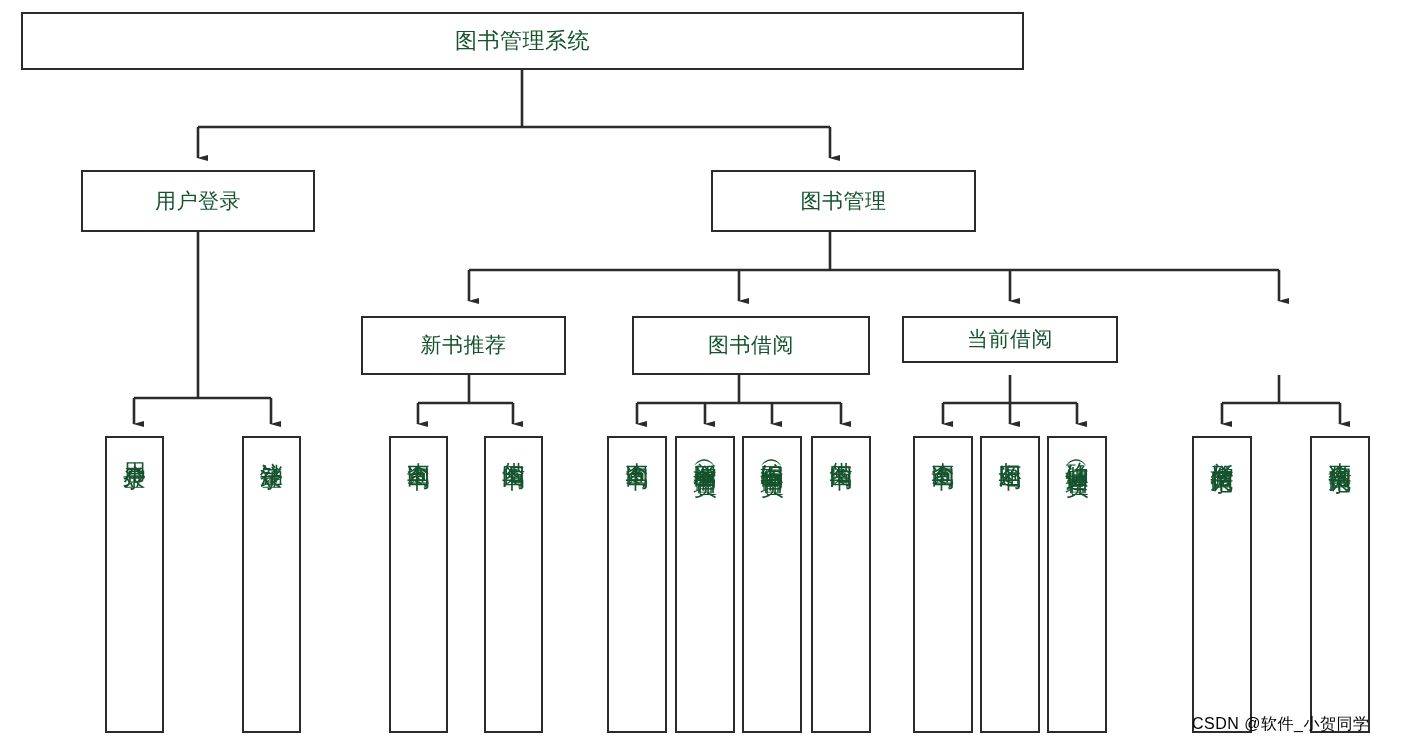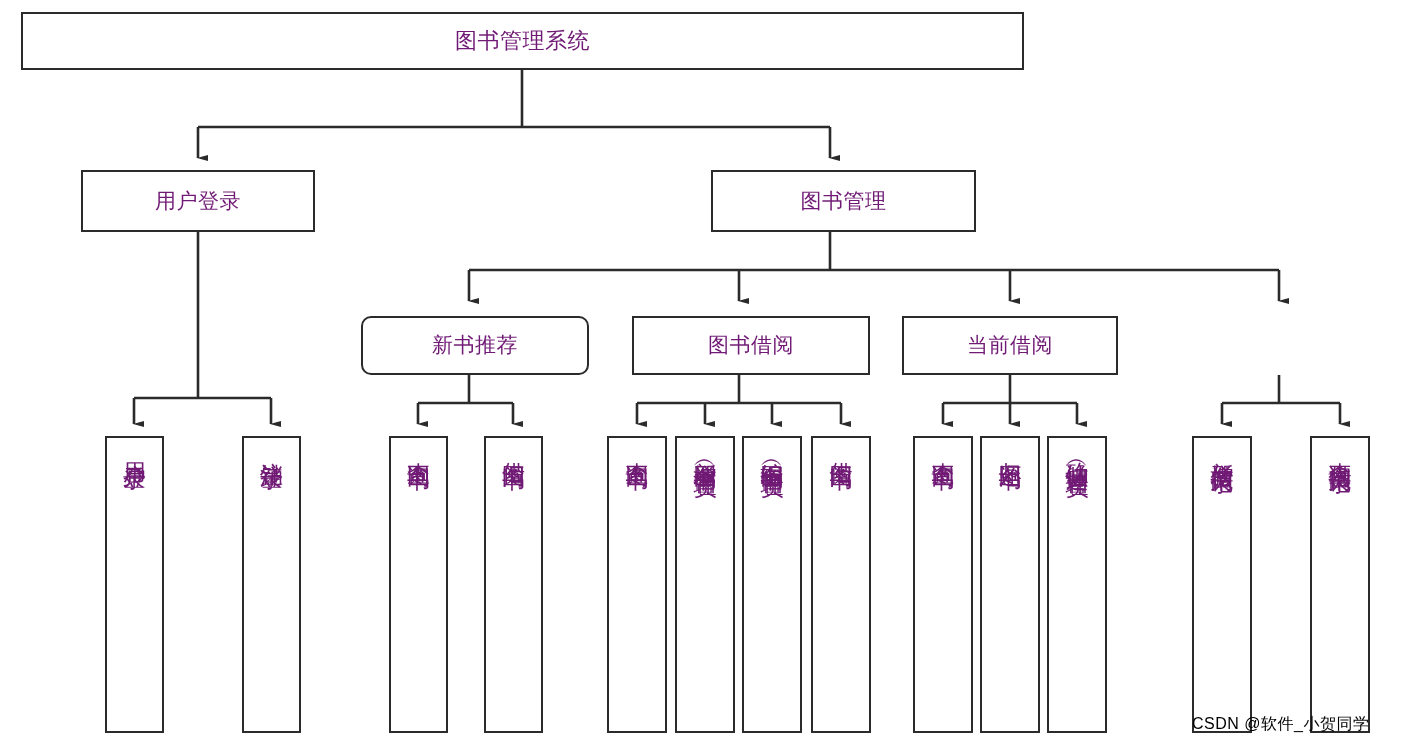--- a/index.html
+++ b/index.html
@@ -4,21 +4,21 @@
 <style>
   html,body{margin:0;padding:0;background:#ffffff;}
   body{width:1405px;height:747px;overflow:hidden;
        font-family:"Liberation Sans","DejaVu Sans",sans-serif;}
   #diagram{position:relative;width:1405px;height:747px;background:#fff;}
   svg.edges{position:absolute;left:0;top:0;width:1405px;height:747px;}
 
   .node{position:absolute;box-sizing:border-box;background:#ffffff;
         border:2px solid #2b2b2b;display:flex;align-items:center;
         justify-content:center;overflow:hidden;}
-  .node .lbl{color:#701a75;line-height:1.18;white-space:nowrap;
+  .node .lbl{color:#14532d;line-height:1.18;white-space:nowrap;
              letter-spacing:0.5px;}
   .node.horiz .lbl{font-size:21px;}
   .node.vert{align-items:flex-start;padding-top:6px;}
   .node.vert .lbl{writing-mode:vertical-rl;text-orientation:upright;
                   font-size:23px;letter-spacing:2px;white-space:nowrap;}
   .node.root .lbl{font-size:22px;}
 
   #watermark{position:absolute;left:1192px;top:714px;font-size:16px;
              color:#000000;white-space:nowrap;letter-spacing:0.5px;}
 </style>
@@ -81,27 +81,27 @@
     <span class="lbl">图书管理系统</span>
   </div>
 
   <div class="node horiz" style="left:81px;top:170px;width:234px;height:62px;">
     <span class="lbl">用户登录</span>
   </div>
   <div class="node horiz" style="left:711px;top:170px;width:265px;height:62px;">
     <span class="lbl">图书管理</span>
   </div>
 
-  <div class="node horiz" style="left:361px;top:316px;width:228px;height:59px;border-radius:10px;">
+  <div class="node horiz" style="left:361px;top:316px;width:205px;height:59px;">
     <span class="lbl">新书推荐</span>
   </div>
   <div class="node horiz" style="left:632px;top:316px;width:238px;height:59px;">
     <span class="lbl">图书借阅</span>
   </div>
-  <div class="node horiz" style="left:902px;top:316px;width:216px;height:59px;">
+  <div class="node horiz" style="left:902px;top:316px;width:216px;height:47px;">
     <span class="lbl">当前借阅</span>
   </div>
 
   <div class="node vert" style="left:105px;top:436px;width:59px;height:297px;">
     <span class="lbl">用户登录</span>
   </div>
   <div class="node vert" style="left:242px;top:436px;width:59px;height:297px;">
     <span class="lbl">注销登录</span>
   </div>
 

